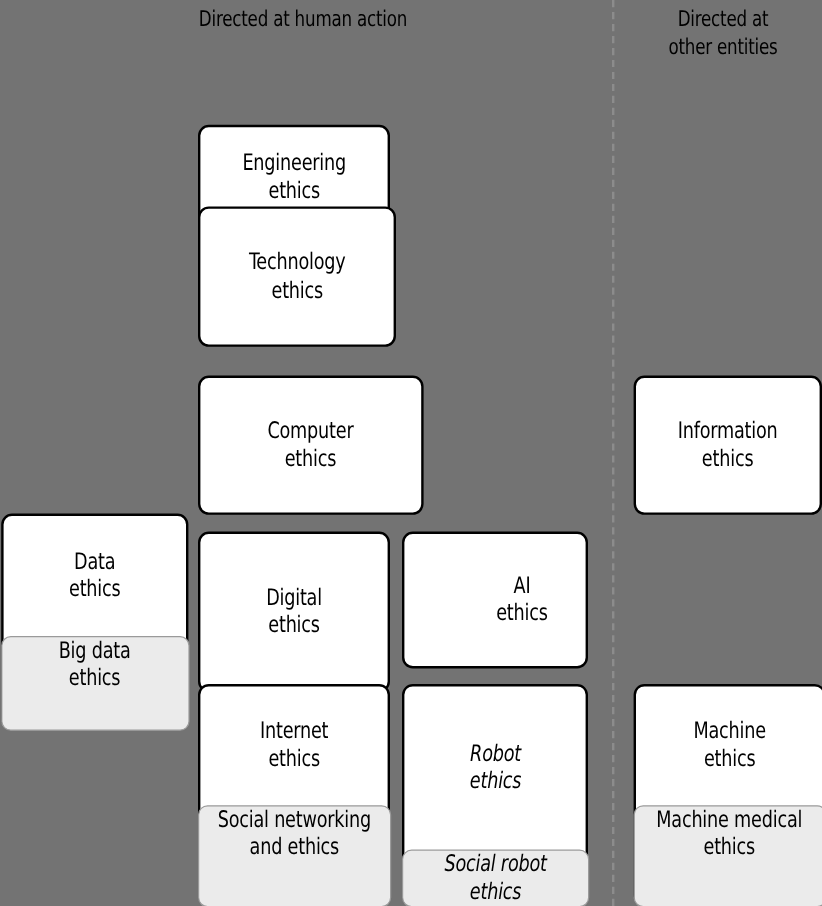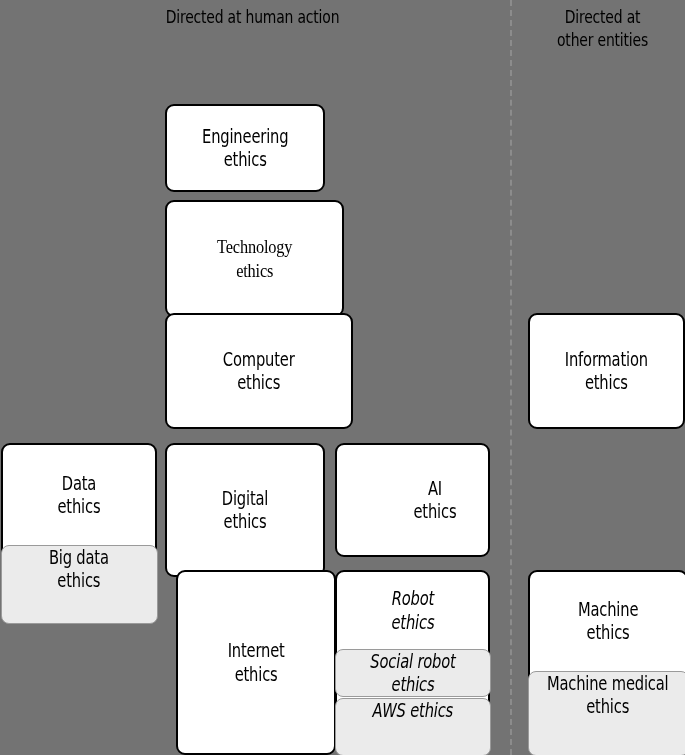--- a/index.html
+++ b/index.html
@@ -100,62 +100,63 @@
   <div class="col-header" style="left:520px; top:5px; width:165px;">Directed at
 other entities</div>
 
   <div class="divider" style="left:510px;"></div>
 
   <div id="boxes-layer">
       <div class="box leaf" style="left: 165px; top: 60px; width: 160px; height: 88px; margin-top: 44px;">
         <div class="box-label">Engineering
 ethics</div>
       </div>
-      <div class="box leaf" style="left: 165px; top: 200px; width: 179px; height: 117px; font-family: Liberation Serif, serif;">
+      <div class="box leaf" style="left: 165px; top: 172px; width: 165px; height: 117px;">
         <div class="box-label">Technology
 ethics</div>
       </div>
       <div class="box leaf" style="left: 165px; top: 313px; width: 188px; height: 116px;">
         <div class="box-label">Computer
 ethics</div>
       </div>
-      <div class="box" style="left: 1px; top: 443px; width: 156px; height: 180px;">
+      <div class="box" style="left: 1px; top: 428px; width: 156px; height: 180px;">
         <div class="head-area">
           <div class="box-label">Data
 ethics</div>
         </div>
         <div class="subbox" style="height: 79px;">
           <div class="box-label">Big data
 ethics</div>
         </div>
       </div>
       <div class="box leaf" style="left: 165px; top: 443px; width: 160px; height: 134px;">
         <div class="box-label">Digital
 ethics</div>
       </div>
       <div class="box leaf" style="left: 335px; top: 443px; width: 155px; height: 114px; padding-left: 44px;">
         <div class="box-label">AI
 ethics</div>
       </div>
-      <div class="box" style="left: 165px; top: 570px; width: 160px; height: 185px; margin-left: 11px;">
+      <div class="box" style="left: 165px; top: 570px; width: 160px; height: 185px;">
         <div class="head-area">
           <div class="box-label">Internet
 ethics</div>
+        </div>
+        <div class="subbox" style="height: 85px;">
+          <div class="box-label">Social networking
+and ethics</div>
         </div>
       </div>
       <div class="box" style="left: 335px; top: 570px; width: 155px; height: 185px; font-style: italic;">
         <div class="head-area">
           <div class="box-label">Robot
 ethics</div>
         </div>
         <div class="subbox" style="height: 48px;">
           <div class="box-label">Social robot ethics</div>
-        </div>
-        <div class="subbox" style="height: 58px;">
-          <div class="box-label">AWS ethics</div>
         </div>
       </div>
       <div class="box leaf" style="left: 528px; top: 313px; width: 157px; height: 116px;">
         <div class="box-label">Information
 ethics</div>
       </div>
       <div class="box" style="left: 528px; top: 570px; width: 160px; height: 185px;">
         <div class="head-area">
           <div class="box-label">Machine
 ethics</div>

